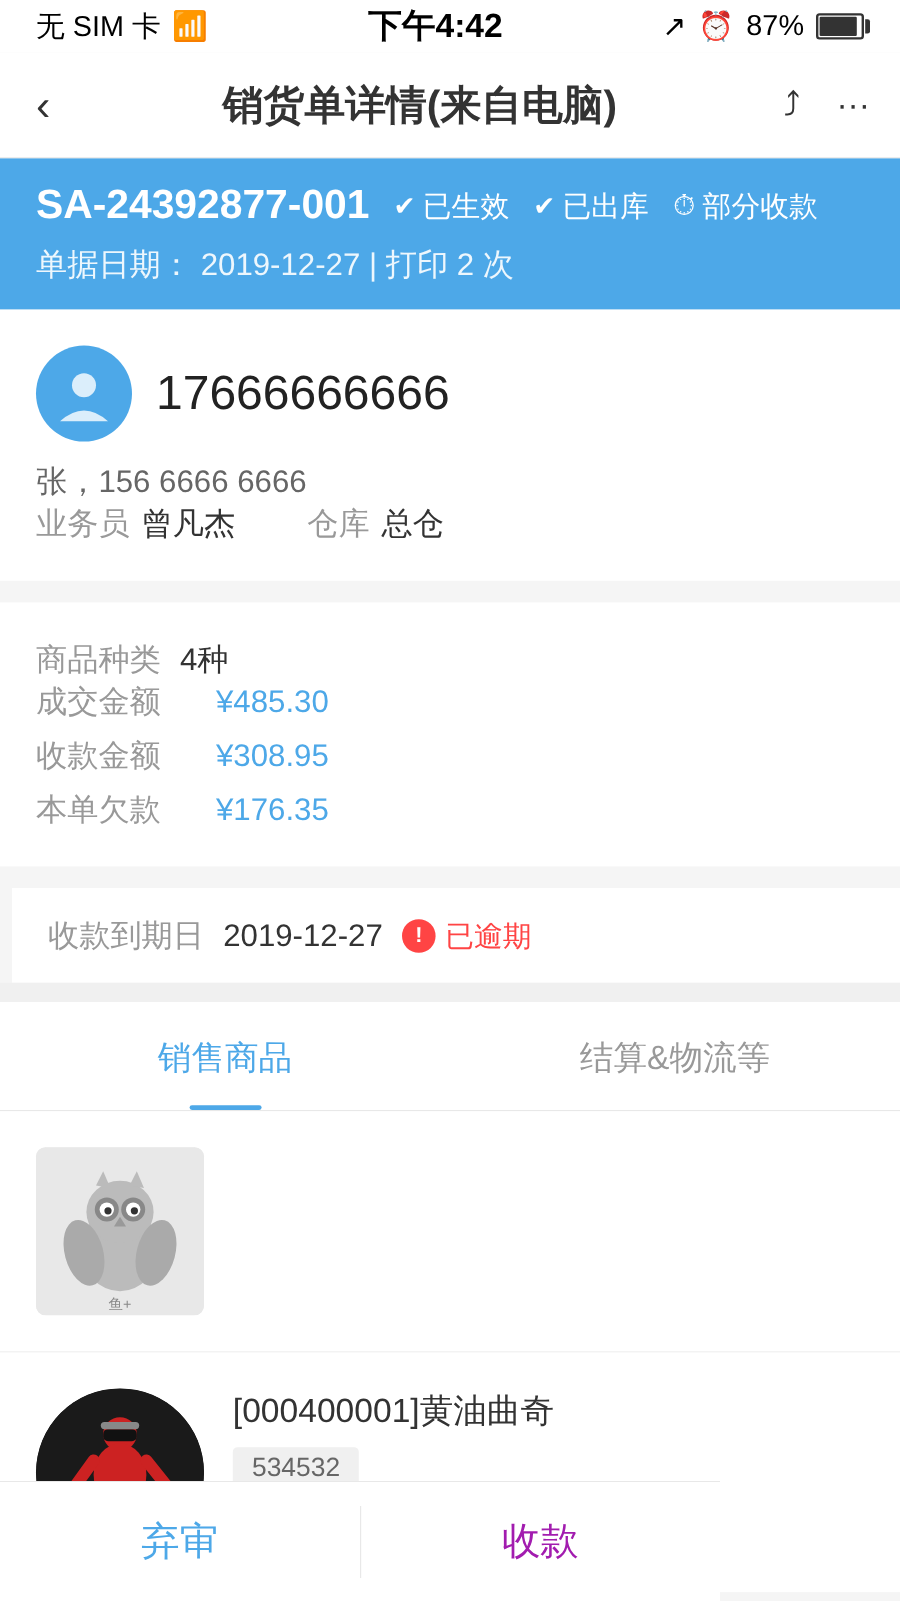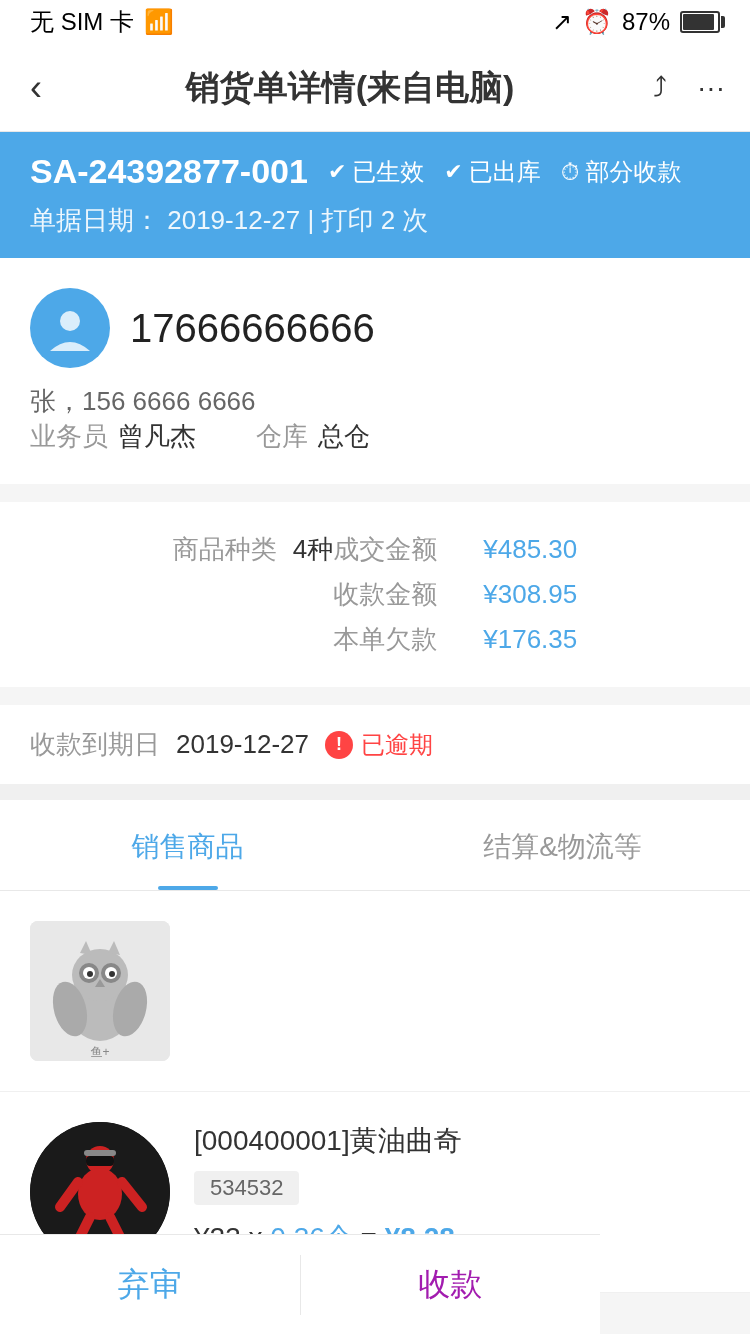--- a/index.html
+++ b/index.html
@@ -138,22 +138,23 @@
     }
     .customer-meta-label { color: #999; }
     .customer-meta-value { color: #333; }
 
     
     .summary-section {
       background: #fff;
       padding: 30px;
       margin-top: 18px;
       display: flex;
-      justify-content: center;
+      justify-content: flex-end;
       align-items: flex-start;
+      flex-direction: column;
     }
     .summary-left {
       display: flex;
       align-items: center;
       gap: 16px;
     }
     .summary-label { font-size: 26px; color: #999; }
     .summary-count { font-size: 26px; color: #333; font-weight: 500; }
     .summary-right { text-align: right; }
     .summary-row {
@@ -171,20 +172,21 @@
     
     .due-date-section {
       background: #fff;
       padding: 22px 30px;
       margin-top: 18px;
       display: flex;
       align-items: center;
       gap: 16px;
       font-size: 26px;
       color: #333;
+      margin-left: 10px;
     }
     .due-date-label { color: #999; }
     .overdue-badge {
       display: flex;
       align-items: center;
       gap: 8px;
       color: #FF4444;
       font-size: 24px;
     }
     .overdue-dot {
@@ -311,20 +313,21 @@
     }
   </style>
 </head>
 <body>
 
 <div class="status-bar">
   <div class="status-left">
     <span>无 SIM 卡</span>
     <span>📶</span>
   </div>
+  <div style="font-weight:600;font-size:28px;">下午4:42</div>
   <div class="status-right">
     <span>↗</span>
     <span>⏰</span>
     <span>87%</span>
     <span style="display:inline-block;width:40px;height:22px;border:2px solid #333;border-radius:3px;position:relative;">
       <span style="position:absolute;left:1px;top:1px;bottom:1px;width:87%;background:#333;border-radius:1px;"></span>
       <span style="position:absolute;right:-7px;top:50%;transform:translateY(-50%);width:4px;height:12px;background:#333;border-radius:0 2px 2px 0;"></span>
     </span>
   </div>
 </div>

